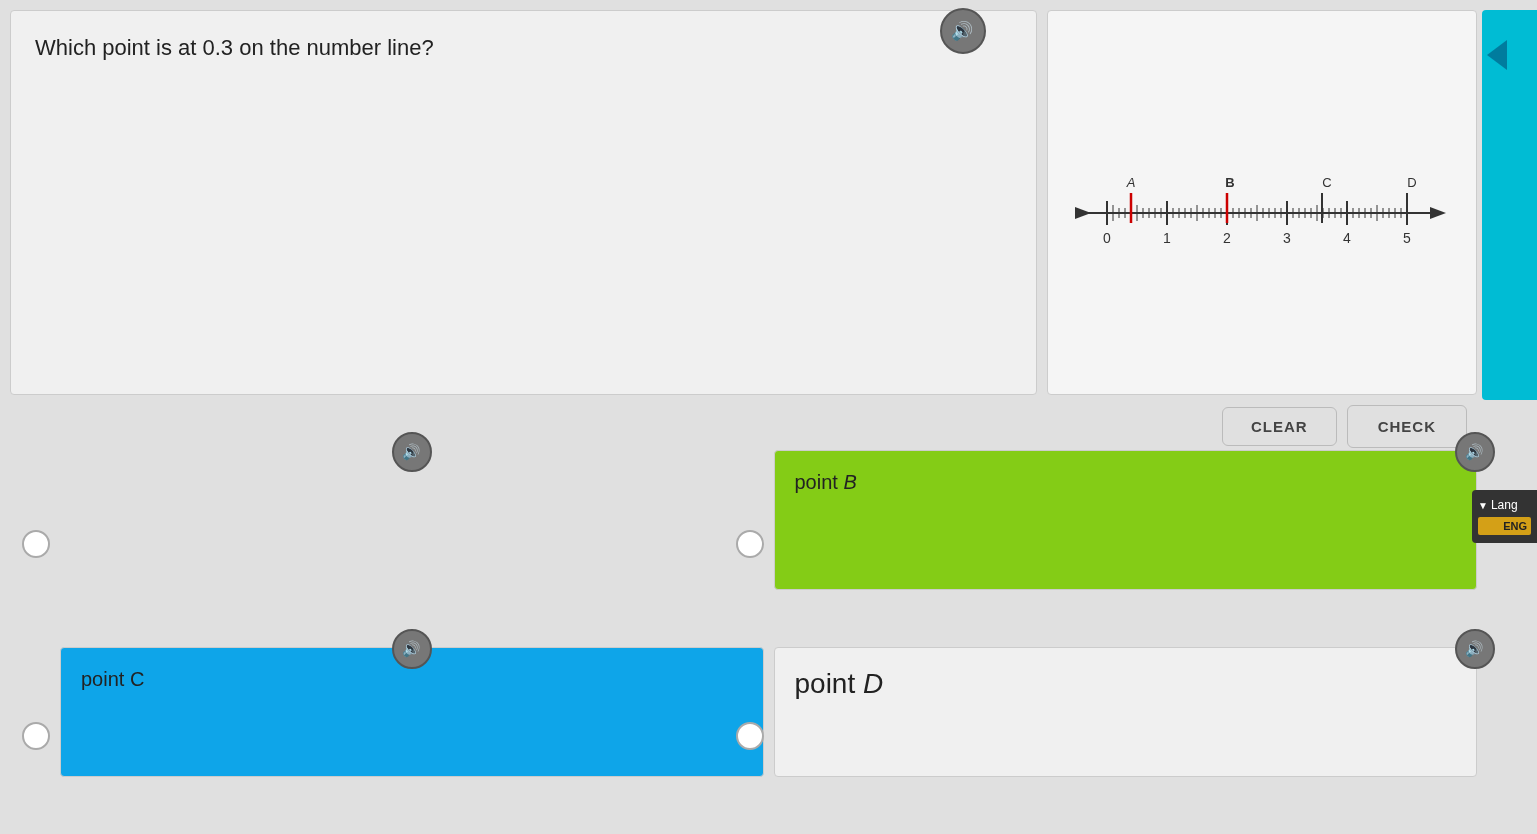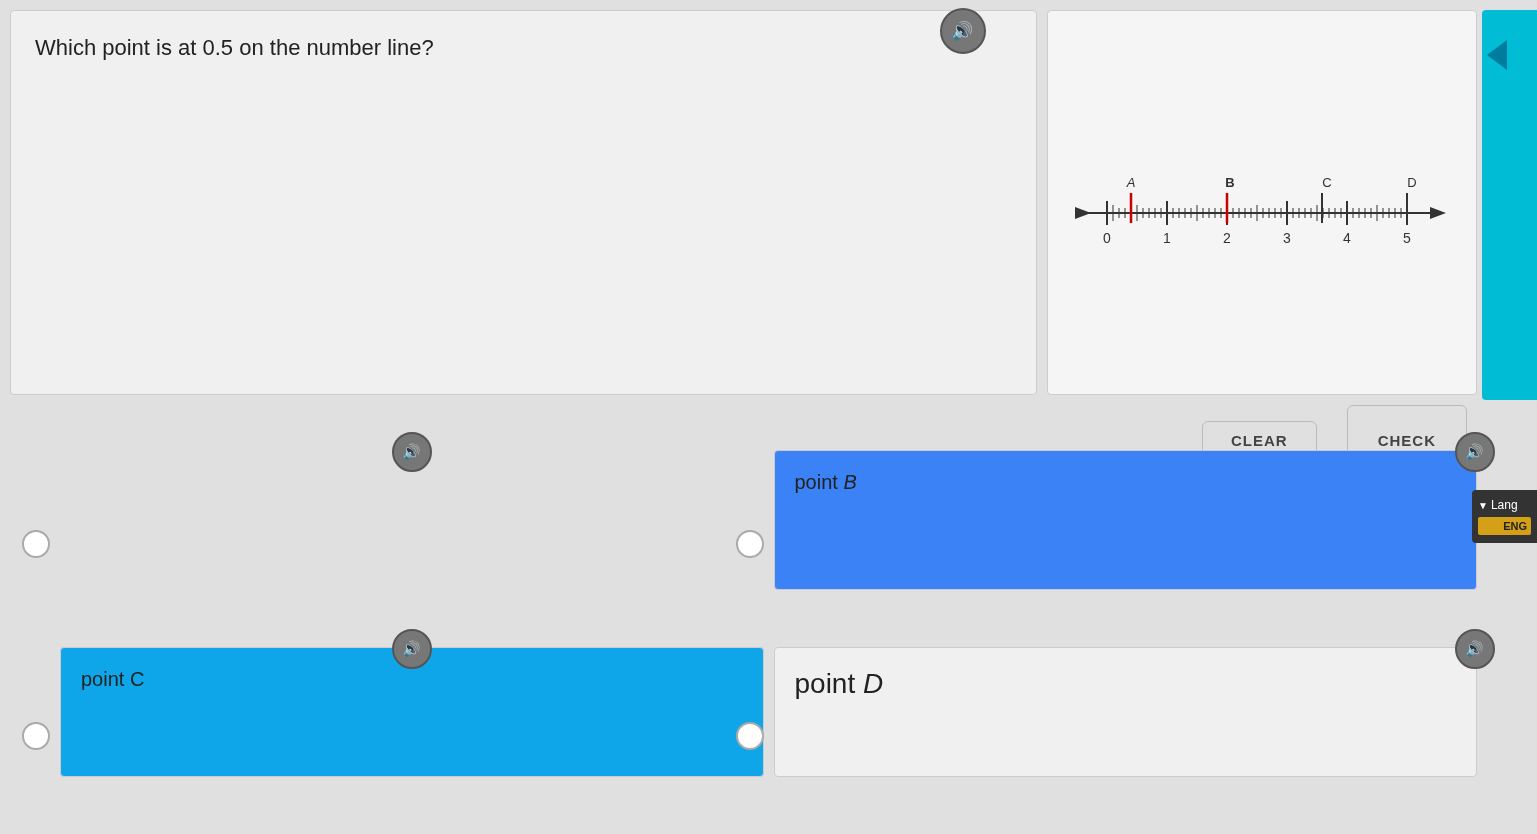--- a/index.html
+++ b/index.html
@@ -19,21 +19,21 @@
 
   <div style="position:absolute; top:8px; left:940px; z-index:10;">
     <button style="width:46px;height:46px;border-radius:50%;background:#777;border:2px solid #555;cursor:pointer;display:flex;align-items:center;justify-content:center;color:white;font-size:18px;">
       🔊
     </button>
   </div>
 
   <div style="position:absolute; top:10px; left:10px; right:60px; height:385px; display:flex; gap:10px;">
 
     <div style="flex:1; background:#f0f0f0; border:1px solid #ccc; border-radius:4px; padding:24px 24px;">
-      <span style="font-size:22px; color:#222;">Which point is at 0.5 on the number line?</span>
+      <span style="font-size:22px; color:#222;">Which point is at 0.3 on the number line?</span>
     </div>
 
     <div style="width:430px; background:#f5f5f5; border:1px solid #ccc; border-radius:4px; display:flex; align-items:center; justify-content:center; padding:10px;">
 
       <svg width="390" height="120" viewBox="0 0 390 120">
 
         <defs>
           <marker id="arrow-right" markerWidth="8" markerHeight="8" refX="6" refY="3" orient="auto">
             <path d="M0,0 L0,6 L8,3 z" fill="#333"></path>
           </marker>
@@ -128,21 +128,21 @@
     </div>
   </div>
 
   <div style="position:absolute; top:10px; right:0; width:55px; height:390px; background:#00bcd4; border-radius:4px 0 0 4px;">
 
     <div style="position:absolute; top:30px; left:5px; width:0; height:0; border-top:15px solid transparent; border-bottom:15px solid transparent; border-right:20px solid #007c9e;"></div>
   </div>
 
   <div style="position:absolute; top:405px; right:70px; display:flex; gap:10px; align-items:center;">
     <button style="background:#e0e0e0; border:1px solid #bbb; border-radius:6px; padding:10px 28px; font-size:15px; font-weight:bold; cursor:pointer; color:#444; letter-spacing:1px;">CLEAR</button>
-    <button style="background:#e0e0e0; border:1px solid #bbb; border-radius:6px; padding:26px 30px; font-size:15px; font-weight:bold; cursor:pointer; color:#444; letter-spacing:1px;margin-left:20px;">CHECK</button>
+    <button style="background:#e0e0e0; border:1px solid #bbb; border-radius:6px; padding:12px 30px; font-size:15px; font-weight:bold; cursor:pointer; color:#444; letter-spacing:1px;">CHECK</button>
   </div>
 
   <div style="position:absolute; top:450px; left:10px; right:60px; bottom:10px; display:grid; grid-template-columns:1fr 1fr; gap:10px; padding-left:50px;">
 
     <div style="position:relative;">
 
       <button style="position:absolute; top:-18px; left:50%; transform:translateX(-50%); width:40px;height:40px;border-radius:50%;background:#777;border:2px solid #555;cursor:pointer;color:white;font-size:15px;display:flex;align-items:center;justify-content:center;z-index:5;">
         🔊
       </button>
 
@@ -151,21 +151,21 @@
     </div>
 
     <div style="position:relative;">
 
       <button style="position:absolute; top:-18px; right:-18px; width:40px;height:40px;border-radius:50%;background:#777;border:2px solid #555;cursor:pointer;color:white;font-size:15px;display:flex;align-items:center;justify-content:center;z-index:5;">
         🔊
       </button>
 
       <div style="position:absolute; left:-38px; top:50%; transform:translateY(-50%); width:28px;height:28px;border-radius:50%;border:2px solid #aaa;background:white;cursor:pointer;">
       </div>
-      <div style="background:#3b82f6; border:1px solid #ccc; border-radius:4px; padding:20px; min-height:140px; cursor:pointer;">
+      <div style="background:#84cc16; border:1px solid #ccc; border-radius:4px; padding:20px; min-height:140px; cursor:pointer;">
         <span style="font-size:20px; color:#222;">point <em>B</em></span>
       </div>
     </div>
 
     <div style="position:relative;">
 
       <button style="position:absolute; top:-18px; left:50%; transform:translateX(-50%); width:40px;height:40px;border-radius:50%;background:#777;border:2px solid #555;cursor:pointer;color:white;font-size:15px;display:flex;align-items:center;justify-content:center;z-index:5;">
         🔊
       </button>
 

